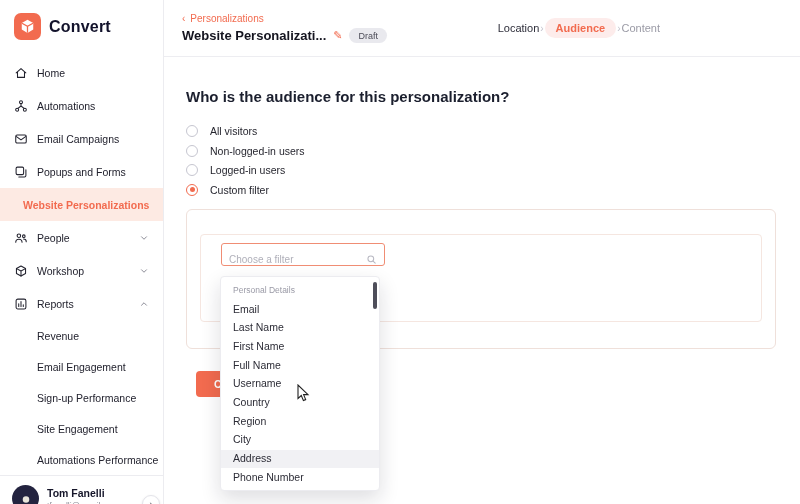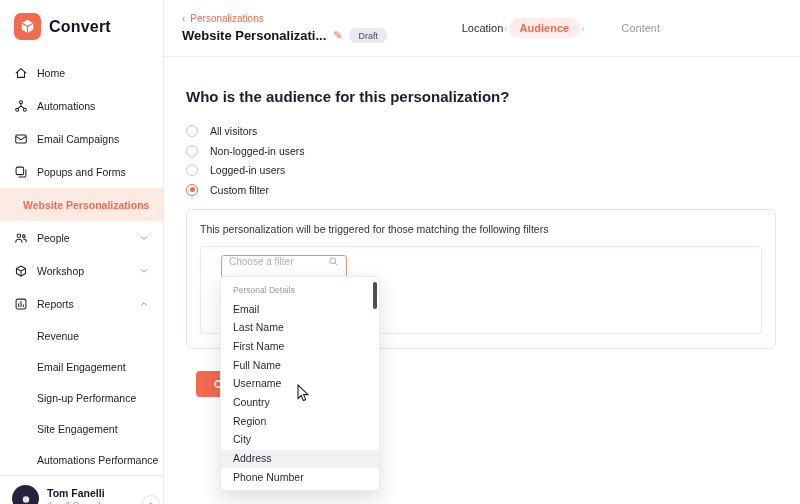--- a/index.html
+++ b/index.html
@@ -43,42 +43,42 @@
   .breadcrumb { display:flex; align-items:center; gap:5px; font-size:10px; color:#f26b4f; cursor:pointer; }
   .title-row { display:flex; align-items:center; gap:7px; margin-top:4px; }
   .page-title { font-size:13px; font-weight:700; color:#14141f; }
   .edit-icon { color:#f26b4f; font-size:11px; cursor:pointer; }
   .draft-badge { background:#e9e9ee; color:#4c4c58; font-size:9px; padding:2.5px 9px; border-radius:10px; }
 
   .stepper { margin-left:auto; margin-right:118px; display:flex; align-items:center; gap:1px; font-size:11px; }
   .step-done { color:#2e2e3a; cursor:pointer; }
   .step-active { color:#f26b4f; background:#fdeceb; font-weight:700; padding:4px 11px;
                  border-radius:12px; cursor:pointer; }
-  .step-next { color:#9b9ba6; cursor:pointer;margin-left:36px; }
+  .step-next { color:#9b9ba6; cursor:pointer; }
   .step-sep { color:#c2c2cc; font-size:10px; }
 
   
   .content { position:absolute; left:160px; top:57px; width:640px; height:447px; background:#fff; }
   .heading { margin:31px 0 0 26px; font-size:15px; font-weight:700; color:#1b1f2e; }
 
   .options { margin:20px 0 0 26px; display:flex; flex-direction:column; gap:7.5px; }
   .option { display:flex; align-items:center; gap:12px; font-size:10.5px; color:#26262f; cursor:pointer; }
   .radio { width:12px; height:12px; border-radius:50%; border:1px solid #c6c6d0; background:#fff;
            flex:none; position:relative; }
   .option.selected .radio { border-color:#f26b4f; }
   .option.selected .radio::after { content:""; position:absolute; inset:2.5px; border-radius:50%;
            background:#f26b4f; }
 
   .filter-panel { margin:13px 24px 0 26px; border:1px solid #efe0da; border-radius:6px;
                   padding:13px; height:140px; }
   .filter-desc { font-size:10.5px; color:#33333e; }
   .filter-inner { margin-top:11px; border:1px solid #f5e6e0; border-radius:4px; height:88px;
                   padding:8px 13px 8px 20px; }
-  .filter-input-wrap { width:126px; height:23px; border:1px solid #f08d74; border-radius:3px;
-                  background:#fff; display:flex; align-items:flex-start; padding:0 7px; gap:6px; }
+  .filter-input-wrap { width:164px; height:23px; border:1px solid #f08d74; border-radius:3px;
+                  background:#fff; display:flex; align-items:flex-end; padding:0 7px; gap:6px; }
   .filter-input { border:none; outline:none; flex:1; min-width:0; font-size:10px; color:#3a3a44;
                   font-family:inherit; background:transparent; }
   .filter-input::placeholder { color:#b0b0ba; }
 
   .continue-btn { position:absolute; left:36px; top:314px; background:#f26b4f; color:#fff;
                   border:none; border-radius:4px; font-size:10.5px; font-weight:700;
                   padding:7px 18px; cursor:pointer; z-index:1; font-family:inherit; }
 
   .dropdown { position:absolute; left:60px; top:219px; width:160px; background:#fff;
               border:1px solid #ececf0; border-radius:4px; box-shadow:0 8px 20px rgba(20,20,40,.14);
@@ -245,21 +245,20 @@
       <span class="radio"></span>
       <span>Logged-in users</span>
     </div>
     <div class="option selected">
       <span class="radio"></span>
       <span>Custom filter</span>
     </div>
   </div>
 
   <div class="filter-panel">
-    <div class="filter-desc">This personalization will be triggered for those matching the following filters</div>
     <div class="filter-inner">
       <div class="filter-input-wrap">
         <input class="filter-input" type="text" placeholder="Choose a filter" style="">
         <svg width="11" height="11" viewBox="0 0 16 16" fill="none" stroke="#b8b8c2" stroke-width="1.5" stroke-linecap="round">
             <circle cx="7" cy="7" r="4.2"></circle>
             <path d="M10.3 10.3 L13.4 13.4"></path>
           </svg>
       </div>
     </div>
   </div>

